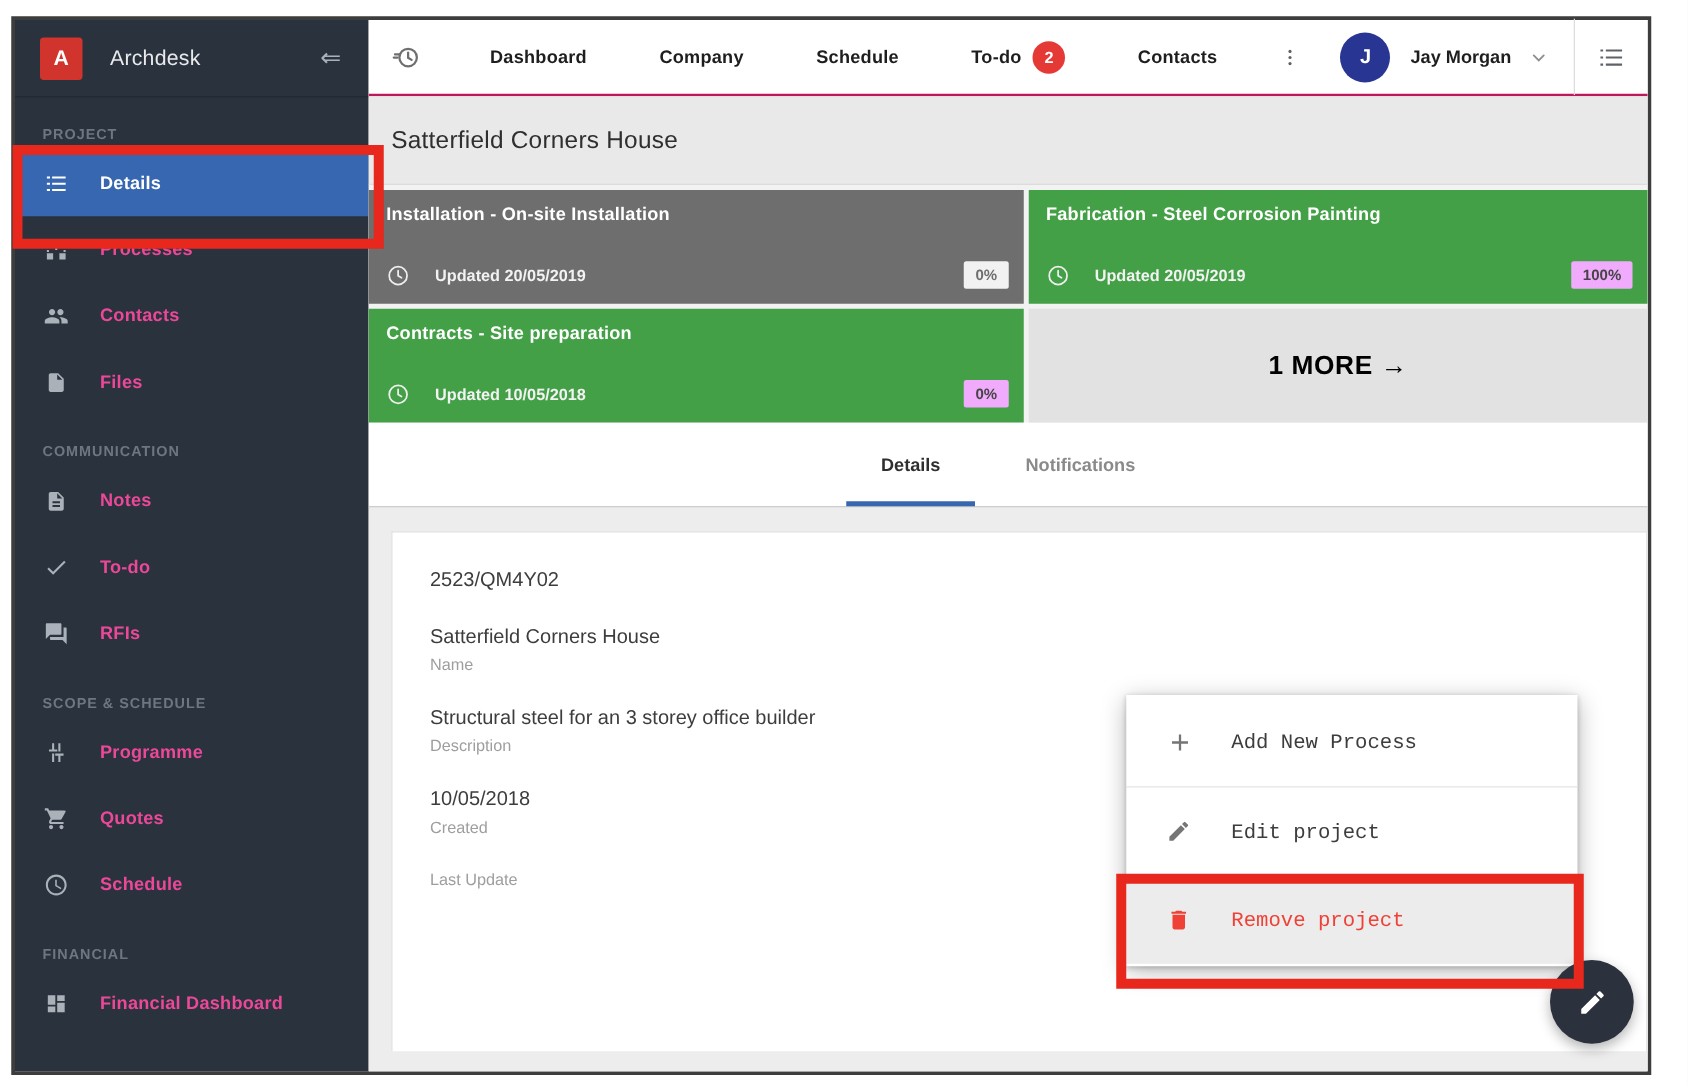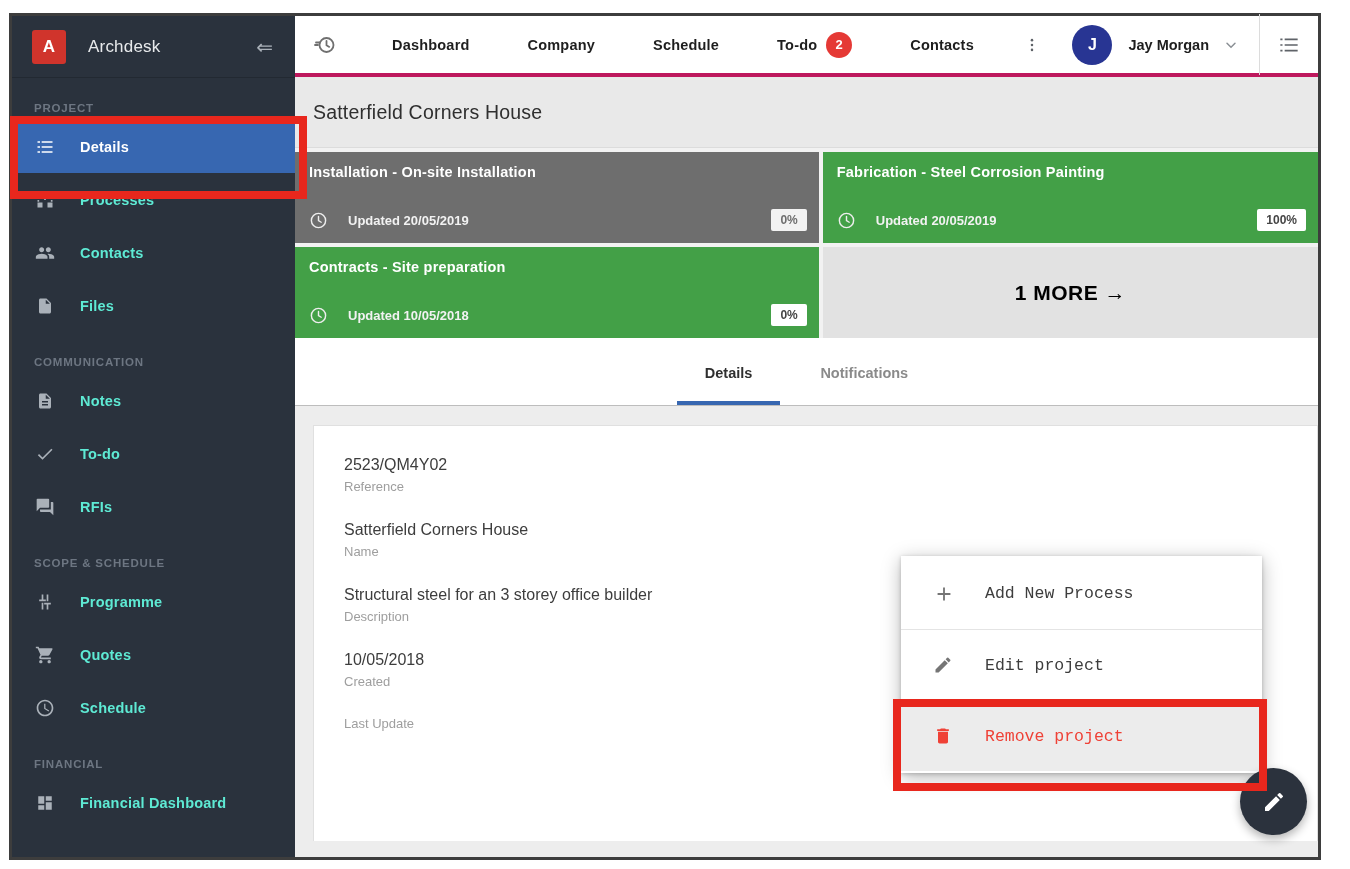--- a/index.html
+++ b/index.html
@@ -9,28 +9,28 @@
 
   
   .sidebar { width:283px; background:#2a323d; flex-shrink:0; color:#c9ced4; overflow:hidden; }
   .logo-row { height:62px; display:flex; align-items:center; padding:0 22px 0 20px; border-bottom:1px solid #222932; }
   .logo-tile { width:34px; height:34px; background:#d0342c; border-radius:3px; color:#fff; font-weight:bold; font-size:17px; display:flex; align-items:center; justify-content:center; }
   .logo-name { margin-left:22px; color:#e8eaec; font-size:17px; letter-spacing:.2px; flex:1; }
   .collapse { color:#aab1b9; font-size:20px; }
   .section-label { font-size:11.5px; font-weight:bold; letter-spacing:.8px; color:#6d7682; padding:24px 0 6px 22px; }
   .side-item { height:53px; display:flex; align-items:center; padding-left:22px; cursor:pointer; }
   .side-item .ico { width:22px; height:22px; color:#aab1b9; flex-shrink:0; display:flex; align-items:center; justify-content:center; }
-  .side-item .lbl { margin-left:24px; font-size:14.5px; font-weight:bold; color:#5eead4; letter-spacing:.2px; }
+  .side-item .lbl { margin-left:24px; font-size:14.5px; font-weight:bold; color:#ec4899; letter-spacing:.2px; }
   .side-item.active { background:#3767b1; }
   .side-item.active .ico, .side-item.active .lbl { color:#fff; }
   svg { display:block; }
 
   
   .main { flex:1; display:flex; flex-direction:column; background:#ededed; min-width:0; }
-  .topbar { height:61px; background:#fff; display:flex; align-items:center; border-bottom:4px solid #be185d; flex-shrink:0; }
+  .topbar { height:61px; background:#fff; display:flex; align-items:center; border-bottom:2px solid #be185d; flex-shrink:0; }
   .topbar .hist { margin:0 26px 0 18px; color:#6f6f6f; }
   .nav-item { font-size:14.5px; font-weight:bold; color:#1e1e1e; margin:0 29px; letter-spacing:.2px; display:flex; align-items:center; cursor:pointer; white-space:nowrap; }
   .todo-badge { margin-left:9px; width:26px; height:26px; border-radius:50%; background:#e53935; color:#fff; font-size:13px; font-weight:bold; display:flex; align-items:center; justify-content:center; }
   .dots-v { color:#5f6368; margin:0 20px; }
   .top-spacer { flex:1; }
   .avatar { width:40px; height:40px; border-radius:50%; background:#283593; color:#fff; font-size:16px; font-weight:bold; display:flex; align-items:center; justify-content:center; }
   .user-name { font-size:14.5px; font-weight:bold; color:#1e1e1e; margin:0 14px 0 16px; white-space:nowrap; }
   .chev { color:#8a8f94; margin-right:20px; }
   .top-divider { width:1px; height:61px; background:#dcdcdc; }
   .burger { margin:0 16px; color:#5f6368; }
@@ -43,21 +43,21 @@
   .pcard { position:relative; padding:12px 14px; cursor:pointer; }
   .pcard--gray { background:#6e6e6e; }
   .pcard--green { background:#43a047; }
   .pcard--more { background:#e2e2e2; display:flex; align-items:center; justify-content:center; }
   .pcard-title { color:#fff; font-size:14.5px; font-weight:bold; letter-spacing:.2px; }
   .pcard-bottom { position:absolute; left:14px; right:12px; bottom:12px; display:flex; align-items:center; }
   .pcard-bottom .clk { color:#eeeeee; }
   .pcard-updated { color:#f2f2f2; font-size:13px; font-weight:bold; margin-left:20px; flex:1; }
   .pbadge { font-size:12px; font-weight:bold; border-radius:2px; padding:4px 9px; }
   .pbadge--white { background:#f2f2f2; color:#6e6e6e; }
-  .pbadge--green { background:#ffffff; color:#454545; }
+  .pbadge--green { background:#f0abfc; color:#454545; }
   .more-label { color:#000000; font-size:21px; font-weight:bold; letter-spacing:.5px; }
 
   
   .tabbar { height:68px; background:#fff; border-bottom:1px solid #bdbdbd; display:flex; align-items:flex-end; justify-content:center; flex-shrink:0; }
   .tab { font-size:14.5px; font-weight:bold; color:#8a8a8a; padding:0 14px 24px 14px; margin:0 20px; position:relative; cursor:pointer; }
   .tab.active { color:#2f2f2f; }
   .tab.active::after { content:""; position:absolute; left:-14px; right:-14px; bottom:0; height:4px; background:#3767b1; }
 
   
   .content { flex:1; background:#ededed; padding:19px 0 16px 18px; min-height:0; }
@@ -302,21 +302,20 @@
 
       <div class="tabbar">
         <span class="tab active">Details</span>
         <span class="tab">Notifications</span>
       </div>
 
       <div class="content">
         <div class="detail-card">
           <div class="field">
             <div class="field-value">2523/QM4Y02</div>
-            <div class="field-label">Reference</div>
           </div>
           <div class="field">
             <div class="field-value">Satterfield Corners House</div>
             <div class="field-label">Name</div>
           </div>
           <div class="field">
             <div class="field-value">Structural steel for an 3 storey office builder</div>
             <div class="field-label">Description</div>
           </div>
           <div class="field">

